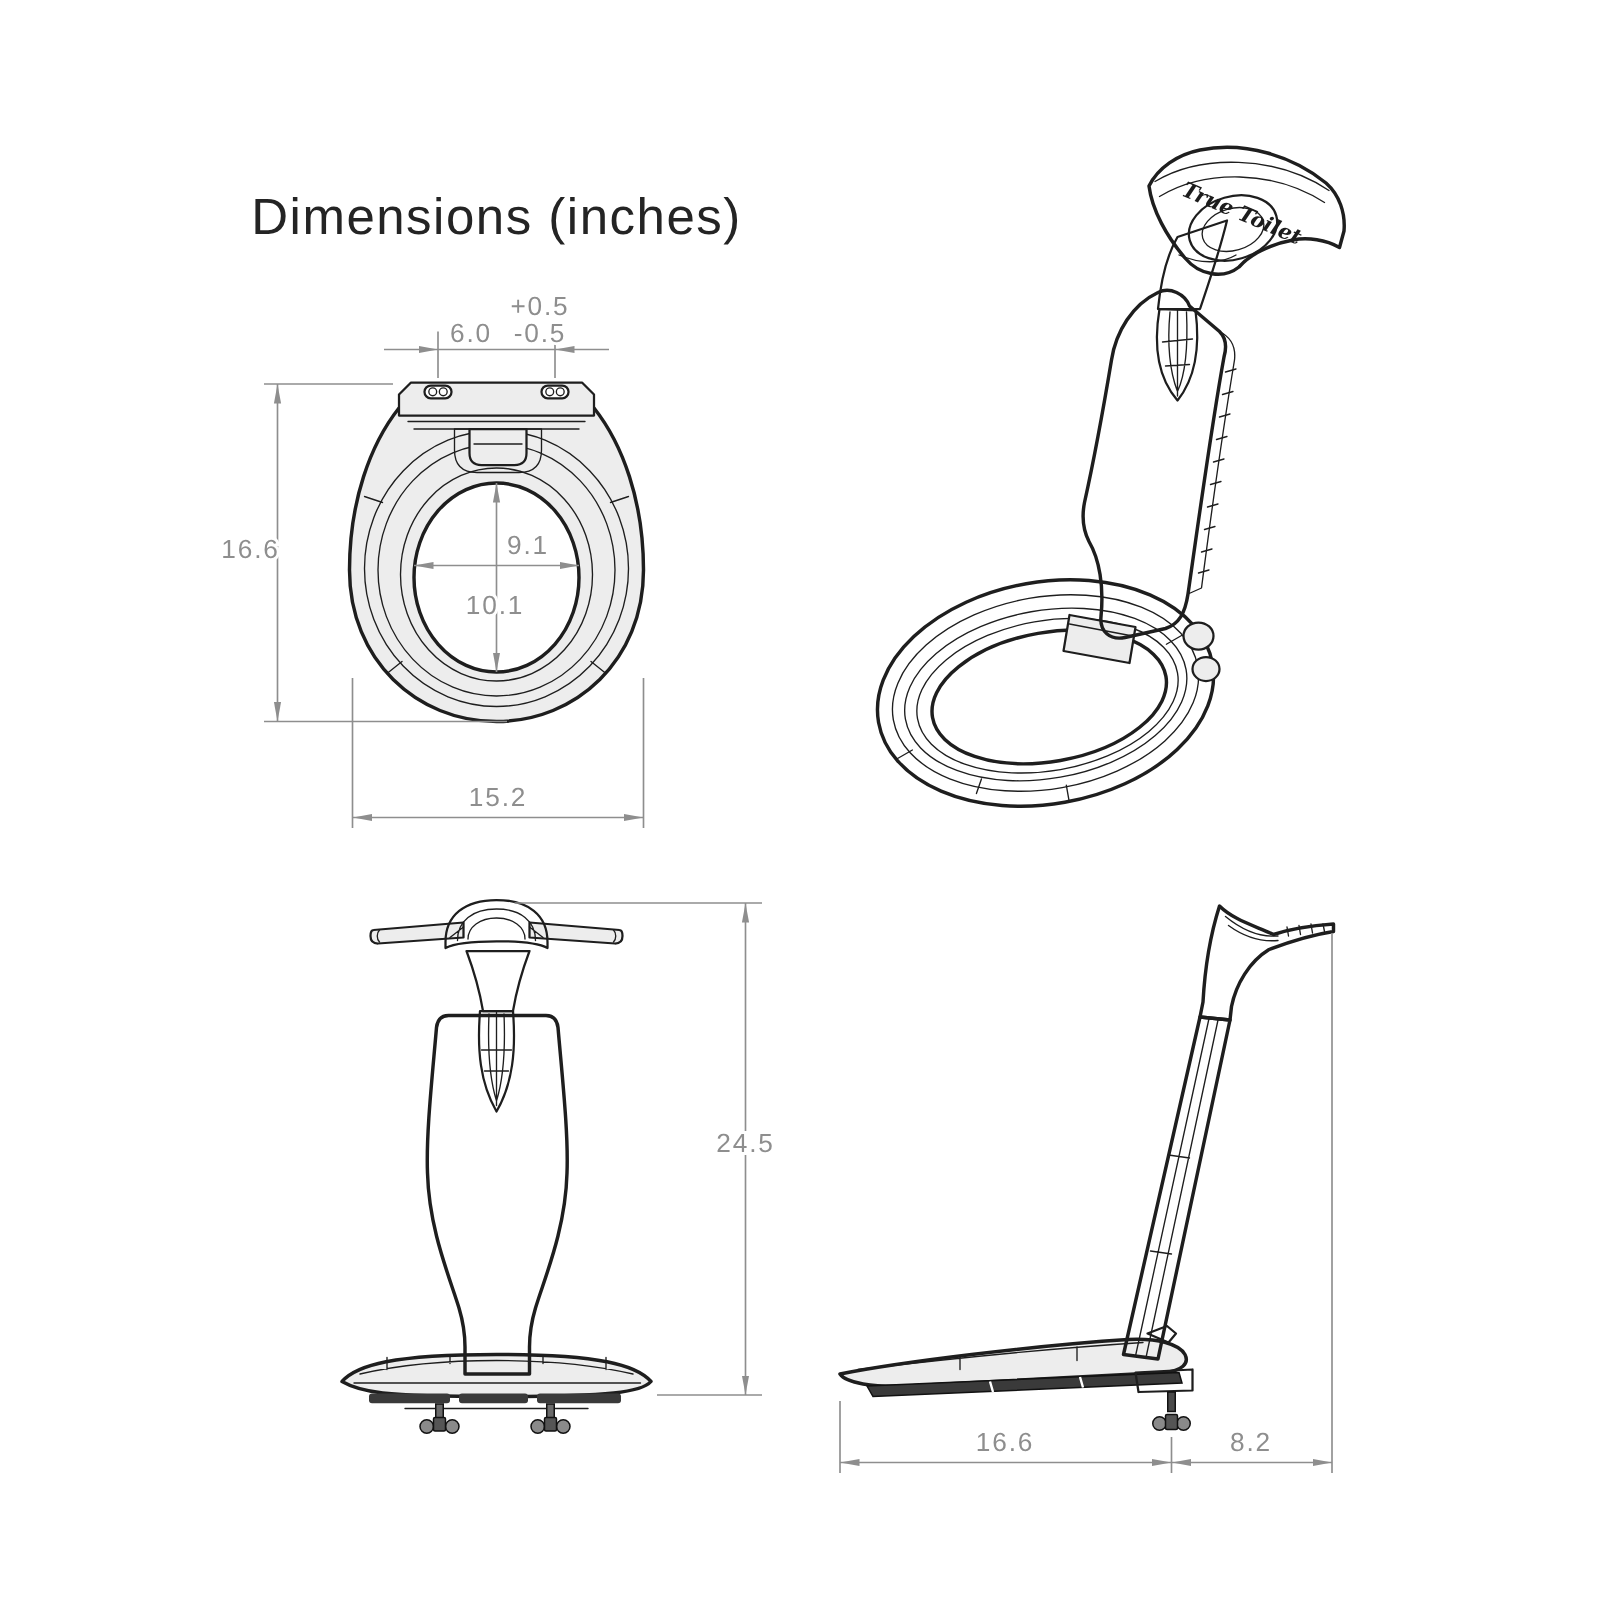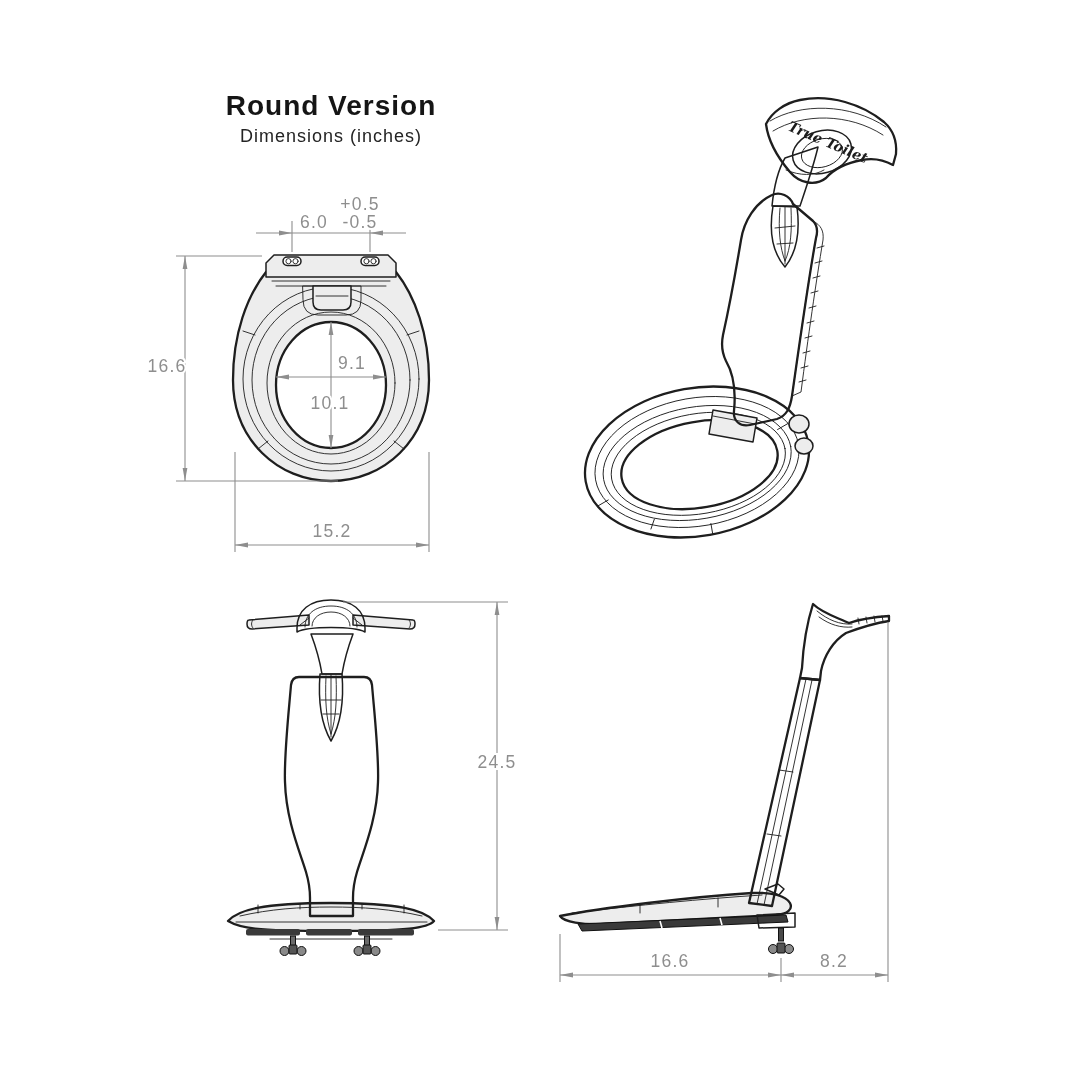--- a/index.html
+++ b/index.html
@@ -1,38 +1,37 @@
 <!DOCTYPE html>
 <html style="--c-outline: #1e1e1e; --c-dim: #8e8e8e; --c-light: #ededed; --c-mid: #c6c6c6; --c-dark: #a8a8a8;"><head>
 <meta charset="utf-8">
 <style>
   html,body{margin:0;padding:0;background:#fff;}
   .canvas{position:relative;width:1080px;height:1080px;background:#fff;overflow:hidden;
           font-family:"Liberation Sans",sans-serif;}
   .title{position:absolute;left:141px;top:90px;width:380px;text-align:center;
          font-size:28px;font-weight:bold;color:#151515;letter-spacing:1px;}
   .subtitle{position:absolute;left:121px;top:126px;width:420px;text-align:center;
-         font-size:18px;font-weight:400;color:#242424;letter-spacing:1px;}
+         font-size:34px;font-weight:400;color:#242424;letter-spacing:1px;}
   svg{position:absolute;left:0;top:0;}
   .ln{fill:none;stroke:var(--c-outline,#1e1e1e);stroke-linecap:round;stroke-linejoin:round;}
   .w1{stroke-width:0.9;} .w15{stroke-width:1.5;} .w2{stroke-width:2.3;}
   .fl{fill:var(--c-light,#ededed);} .fw{fill:#ffffff;}
   .dln{stroke:var(--c-dim,#8e8e8e);stroke-width:1.1;fill:none;}
   .dtx{font-family:"Liberation Sans",sans-serif;font-size:17.5px;letter-spacing:1.2px;
        fill:var(--c-dim,#8e8e8e);stroke:#fff;stroke-width:4px;paint-order:stroke fill;
        text-anchor:middle;}
   .logo{font-family:"DejaVu Serif",serif;font-style:italic;font-weight:600;font-size:14px;
         fill:#1c1c1c;stroke:none;}
 </style>
 </head>
 <body>
 
 <div class="canvas">
 
-  <div class="title">Round Version</div>
   <div class="subtitle">Dimensions (inches)</div>
 
   <svg width="1080" height="1080" viewBox="0 0 1080 1080">
     <defs>
       <marker id="arr" viewBox="0 0 12 6" refX="12" refY="3" markerWidth="13" markerHeight="6.5" orient="auto-start-reverse" markerUnits="userSpaceOnUse">
         <path d="M0 0.8 L12 3 L0 5.2 Z" fill="#8e8e8e"></path>
       </marker>
       <linearGradient id="g1" x1="0" y1="0" x2="1" y2="0">
         <stop offset="0" stop-color="#b3b3b3"></stop>
           <stop offset="0.5" stop-color="#eaeaea"></stop>

